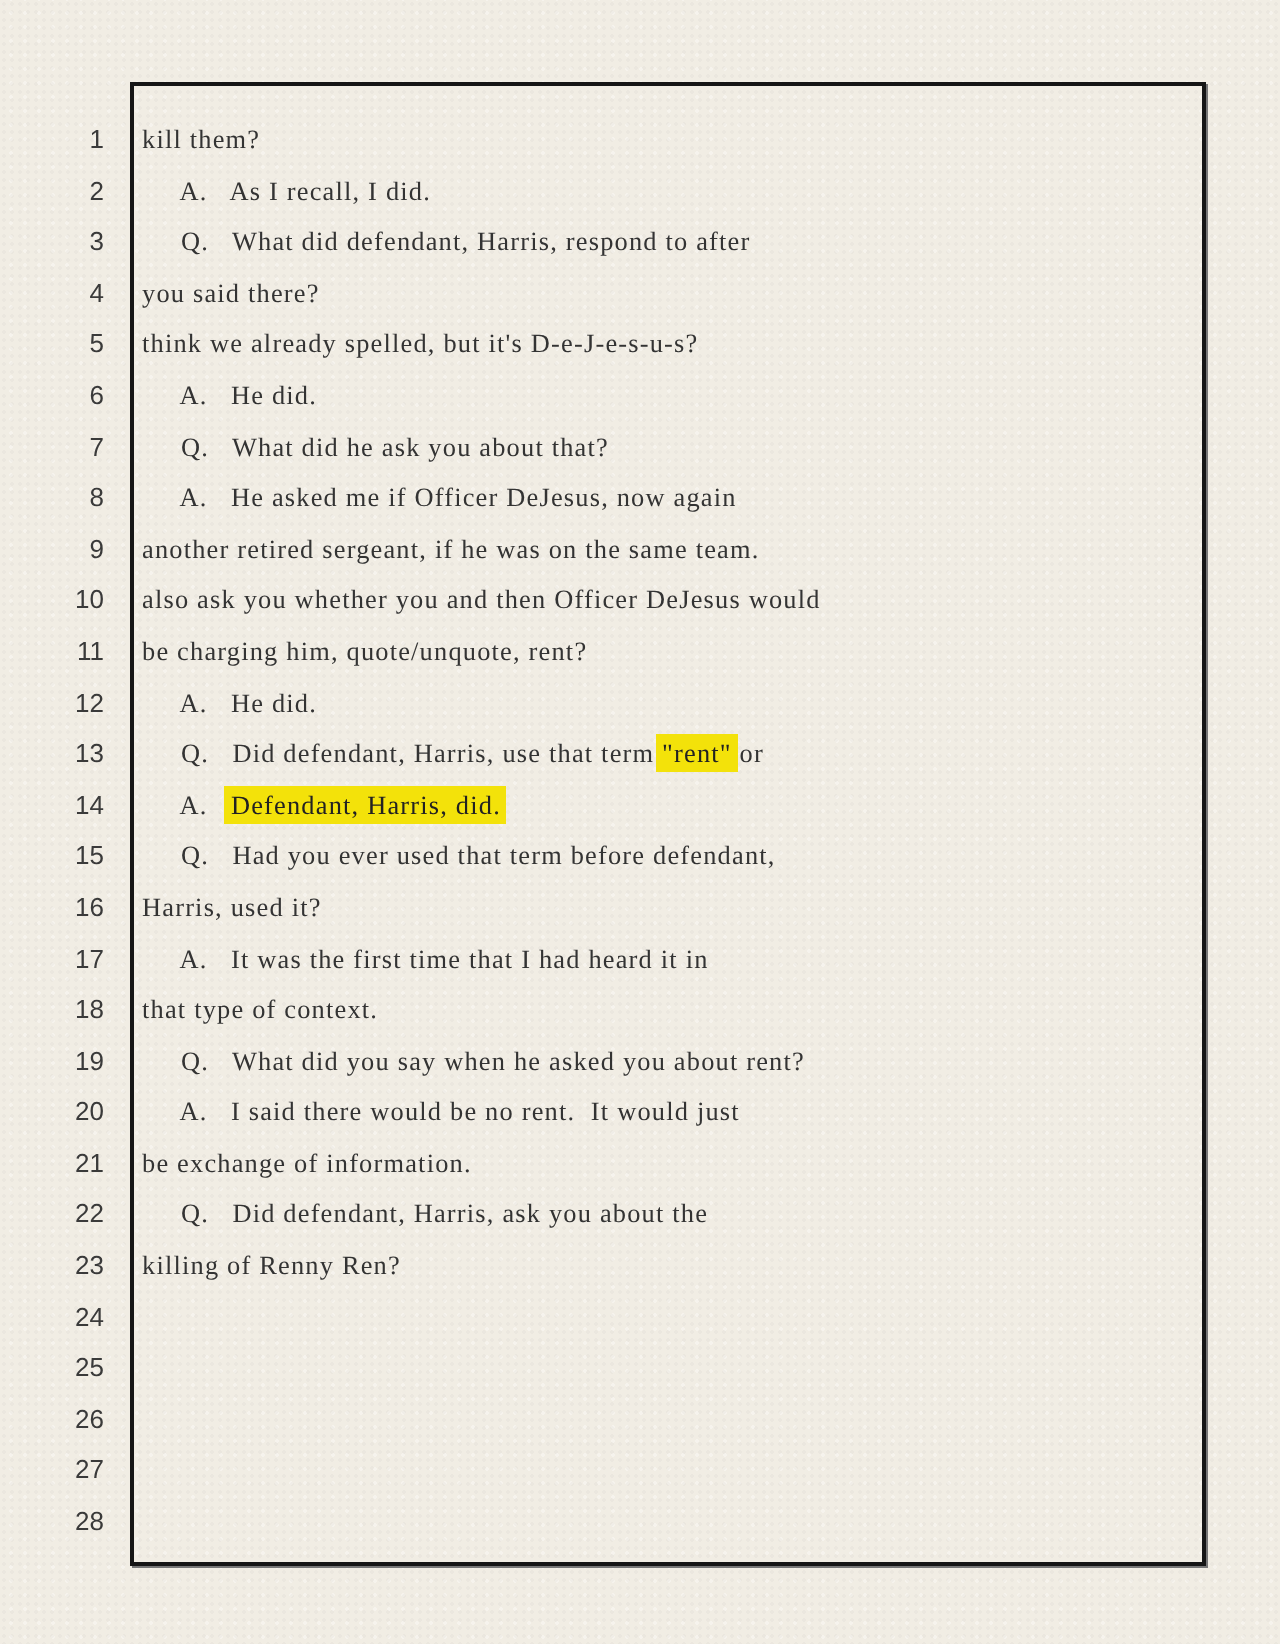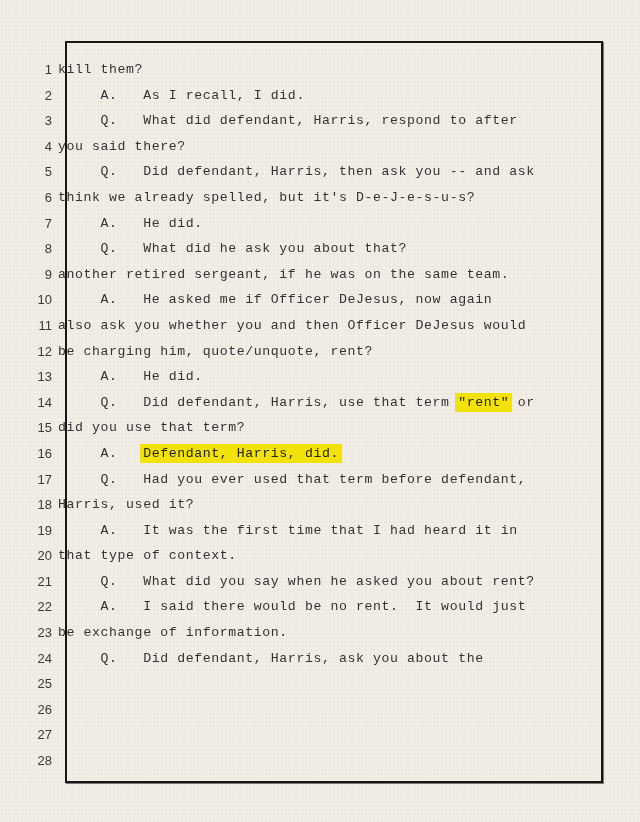--- a/index.html
+++ b/index.html
@@ -21,21 +21,21 @@
   }
   .line-nums {
     position:absolute; left:0; top:57px; width:54px;
   }
   .ln {
     height:25.6px; line-height:25.6px; text-align:right;
     font-family:"Liberation Sans", "DejaVu Sans", sans-serif;
     font-size:13px; color:#3a3a3a; padding-right:2px;
   }
   .lines {
-    position:absolute; left:58px; top:57px; width:530px;
+    position:absolute; left:71px; top:57px; width:530px;font-family:Liberation Serif, serif;
   }
   .tl {
     height:25.6px; line-height:25.6px; white-space:pre;
     font-size:13.2px; color:#333; letter-spacing:0.6px;
   }
   .hl { background:#f3e20a; color:#222; padding:2px 3px; margin:0 -3px; }
 </style>
 </head>
 <body>
 
@@ -68,33 +68,32 @@
     <div class="ln">25</div>
     <div class="ln">26</div>
     <div class="ln">27</div>
     <div class="ln">28</div>
   </div>
 <div class="lines">
     <div class="tl">kill them?</div>
     <div class="tl">     A.   As I recall, I did.</div>
     <div class="tl">     Q.   What did defendant, Harris, respond to after</div>
     <div class="tl">you said there?</div>
-    <div class="tl">     Q.   Did defendant, Harris, then ask you -- and ask</div>
     <div class="tl">think we already spelled, but it's D-e-J-e-s-u-s?</div>
     <div class="tl">     A.   He did.</div>
     <div class="tl">     Q.   What did he ask you about that?</div>
+    <div class="tl">     A.   He asked me if Officer DeJesus, now again</div>
     <div class="tl">another retired sergeant, if he was on the same team.</div>
-    <div class="tl">     A.   He asked me if Officer DeJesus, now again</div>
     <div class="tl">also ask you whether you and then Officer DeJesus would</div>
     <div class="tl">be charging him, quote/unquote, rent?</div>
     <div class="tl">     A.   He did.</div>
     <div class="tl"><span>     Q.   Did defendant, Harris, use that term </span><span class="hl">"rent"</span><span> or</span></div>
-    <div class="tl">did you use that term?</div>
     <div class="tl"><span>     A.   </span><span class="hl">Defendant, Harris, did.</span><span></span></div>
     <div class="tl">     Q.   Had you ever used that term before defendant,</div>
     <div class="tl">Harris, used it?</div>
     <div class="tl">     A.   It was the first time that I had heard it in</div>
     <div class="tl">that type of context.</div>
     <div class="tl">     Q.   What did you say when he asked you about rent?</div>
     <div class="tl">     A.   I said there would be no rent.  It would just</div>
     <div class="tl">be exchange of information.</div>
     <div class="tl">     Q.   Did defendant, Harris, ask you about the</div>
+    <div class="tl">killing of Renny Ren?</div>
   </div>
 
 </body></html>

